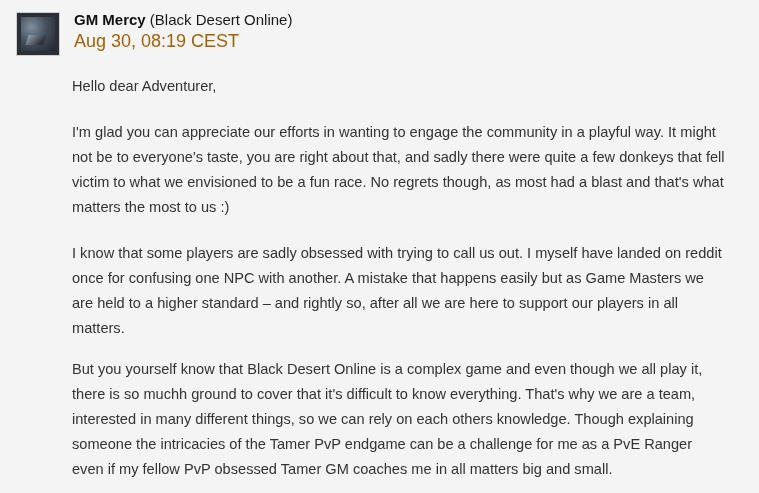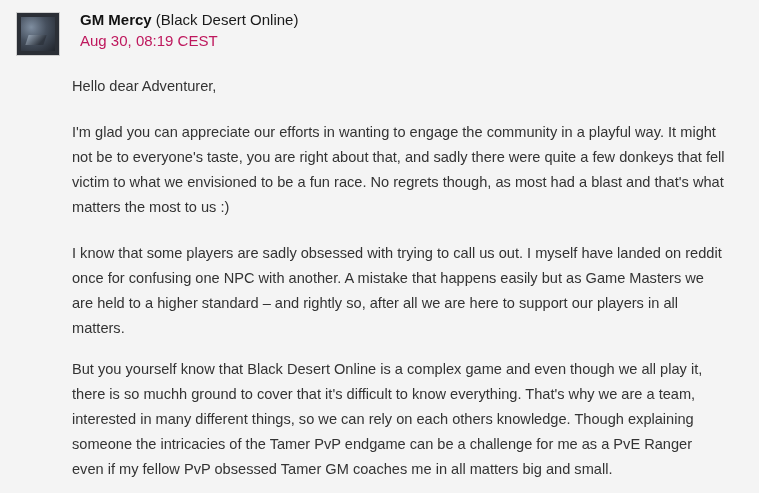--- a/index.html
+++ b/index.html
@@ -50,42 +50,42 @@
     position: absolute;
     left: 10px;
     top: 22px;
     width: 18px;
     height: 10px;
     background: linear-gradient(120deg, #9aa8b8 0%, #2d333c 80%);
     transform: skewX(-18deg);
     opacity: .85;
   }
   .header-text {
-    margin-left: 20px;
+    margin-left: 14px;
     padding-top: 0px;
   }
   .author-line {
     font-size: 15px;
     line-height: 20px;
     color: #1a1a1a;
     white-space: nowrap;
   }
   .author-name {
     font-weight: bold;
     color: #111111;
   }
   .author-game {
     font-weight: normal;
     color: #1a1a1a;
   }
   .timestamp {
     margin-top: 3px;
-    font-size: 15px;
+    font-size: 18px;
     line-height: 16px;
-    color: #be185d;
+    color: #a16207;
   }
   .post-body {
     margin-top: 18px;
     padding-left: 56px;
     padding-right: 18px;
     font-size: 14.6px;
     line-height: 25px;
     color: #333333;
   }
   .post-body p {

